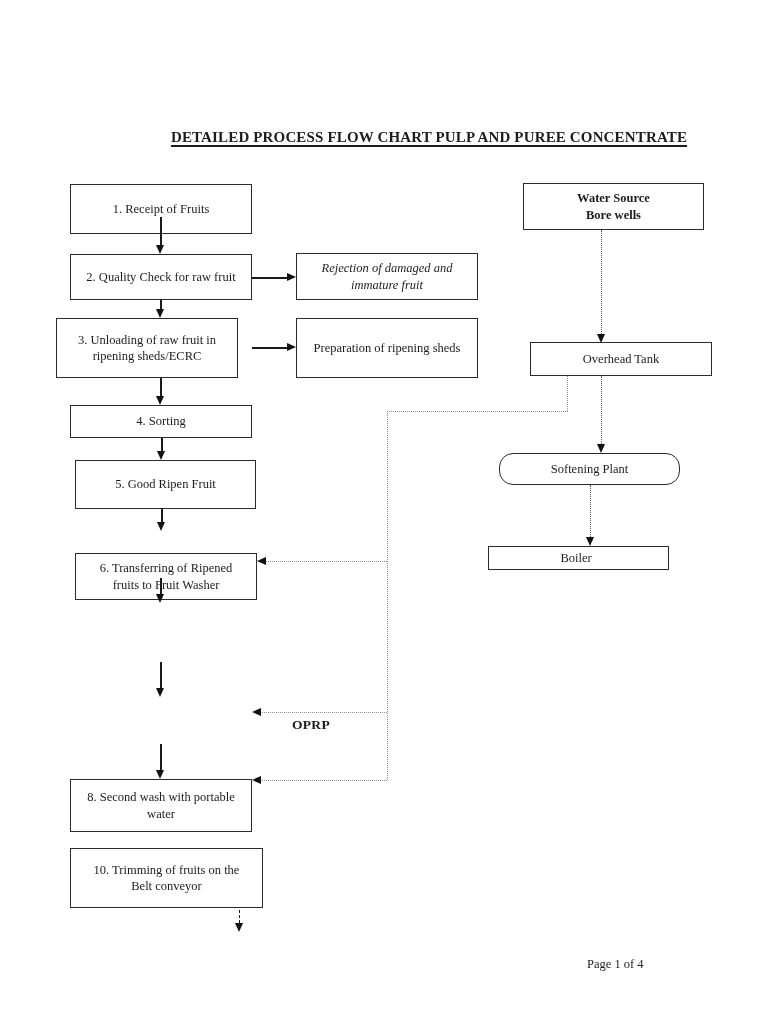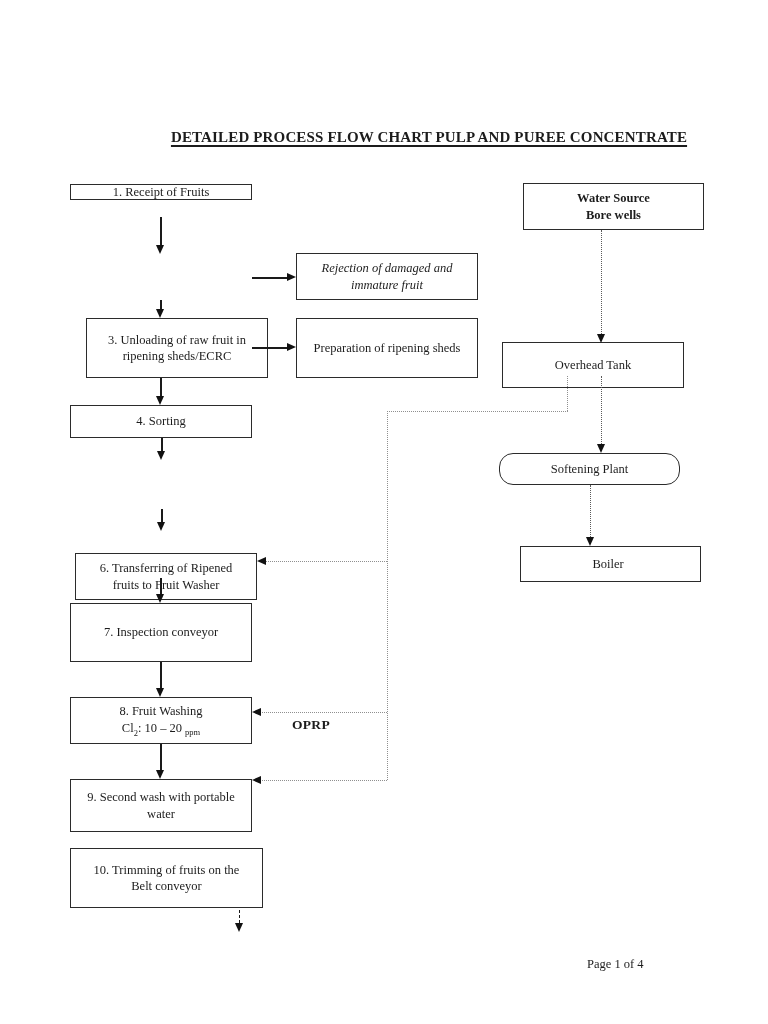--- a/index.html
+++ b/index.html
@@ -44,55 +44,52 @@
   .oprp{position:absolute;left:292px;top:717px;font-weight:bold;font-size:13.5px;letter-spacing:.3px;}
   .footer{position:absolute;left:587px;top:957px;font-size:12.5px;}
 </style>
 </head>
 <body>
 
 <div id="page">
 
   <div class="title">DETAILED PROCESS FLOW CHART PULP AND PUREE CONCENTRATE</div>
 
-  <div class="box" style="left:70px;top:184px;width:182px;height:16px;">1. Receipt of Fruits</div>
+  <div class="box" style="left:70px;top:184px;width:182px;height:50px;">1. Receipt of Fruits</div>
 
+  <div class="box" style="left:70px;top:254px;width:182px;height:46px;">2. Quality Check for raw fruit</div>
 
-  <div class="box" style="left:86px;top:318px;width:182px;height:60px;">3. Unloading of raw fruit in ripening sheds/ECRC</div>
+  <div class="box" style="left:56px;top:318px;width:182px;height:60px;">3. Unloading of raw fruit in ripening sheds/ECRC</div>
 
   <div class="box" style="left:70px;top:405px;width:182px;height:33px;">4. Sorting</div>
 
+  <div class="box" style="left:75px;top:460px;width:181px;height:49px;">5. Good Ripen Fruit</div>
 
   <div class="box" style="left:75px;top:553px;width:182px;height:47px;">6. Transferring of Ripened fruits to Fruit Washer</div>
 
-  <div class="box" style="left:70px;top:603px;width:182px;height:59px;">7. Inspection conveyor</div>
 
-  <div class="box" style="left:70px;top:697px;width:182px;height:47px;">
-    <div>8. Fruit Washing</div>
-    <div><span>Cl</span><sub>2</sub><span>: 10 – 20</span><span class="ppm">ppm</span></div>
-  </div>
 
-  <div class="box" style="left:70px;top:779px;width:182px;height:53px;">9. Second wash with portable water</div>
+  <div class="box" style="left:70px;top:779px;width:182px;height:53px;">8. Second wash with portable water</div>
 
   <div class="box" style="left:70px;top:848px;width:193px;height:60px;padding:6px 14px;">10. Trimming of fruits on the Belt conveyor</div>
 
   <div class="box" style="left:296px;top:253px;width:182px;height:47px;font-style:italic;">Rejection of damaged and immature fruit</div>
 
   <div class="box" style="left:296px;top:318px;width:182px;height:60px;">Preparation of ripening sheds</div>
 
   <div class="box" style="left:523px;top:183px;width:181px;height:47px;font-weight:bold;">
     <span style="display:block">Water Source</span>
     <span style="display:block">Bore wells</span>
   </div>
 
-  <div class="box" style="left:502px;top:342px;width:182px;height:46px;">Overhead Tank</div>
+  <div class="box" style="left:530px;top:342px;width:182px;height:34px;">Overhead Tank</div>
 
   <div class="box" style="left:499px;top:453px;width:181px;height:32px;border-radius:14px;">Softening Plant</div>
 
-  <div class="box" style="left:520px;top:546px;width:181px;height:36px;padding-left:8px;">Boiler</div>
+  <div class="box" style="left:488px;top:546px;width:181px;height:24px;padding-left:8px;">Boiler</div>
 
   <div class="oprp">OPRP</div>
 
   <div class="sv" style="left:160px;top:217px;height:28px;"></div>
   <div class="head-down" style="left:156px;top:245px;"></div>
 
   <div class="sv" style="left:160px;top:300px;height:9px;"></div>
   <div class="head-down" style="left:156px;top:309px;"></div>
 
   <div class="sv" style="left:160px;top:378px;height:18px;"></div>

